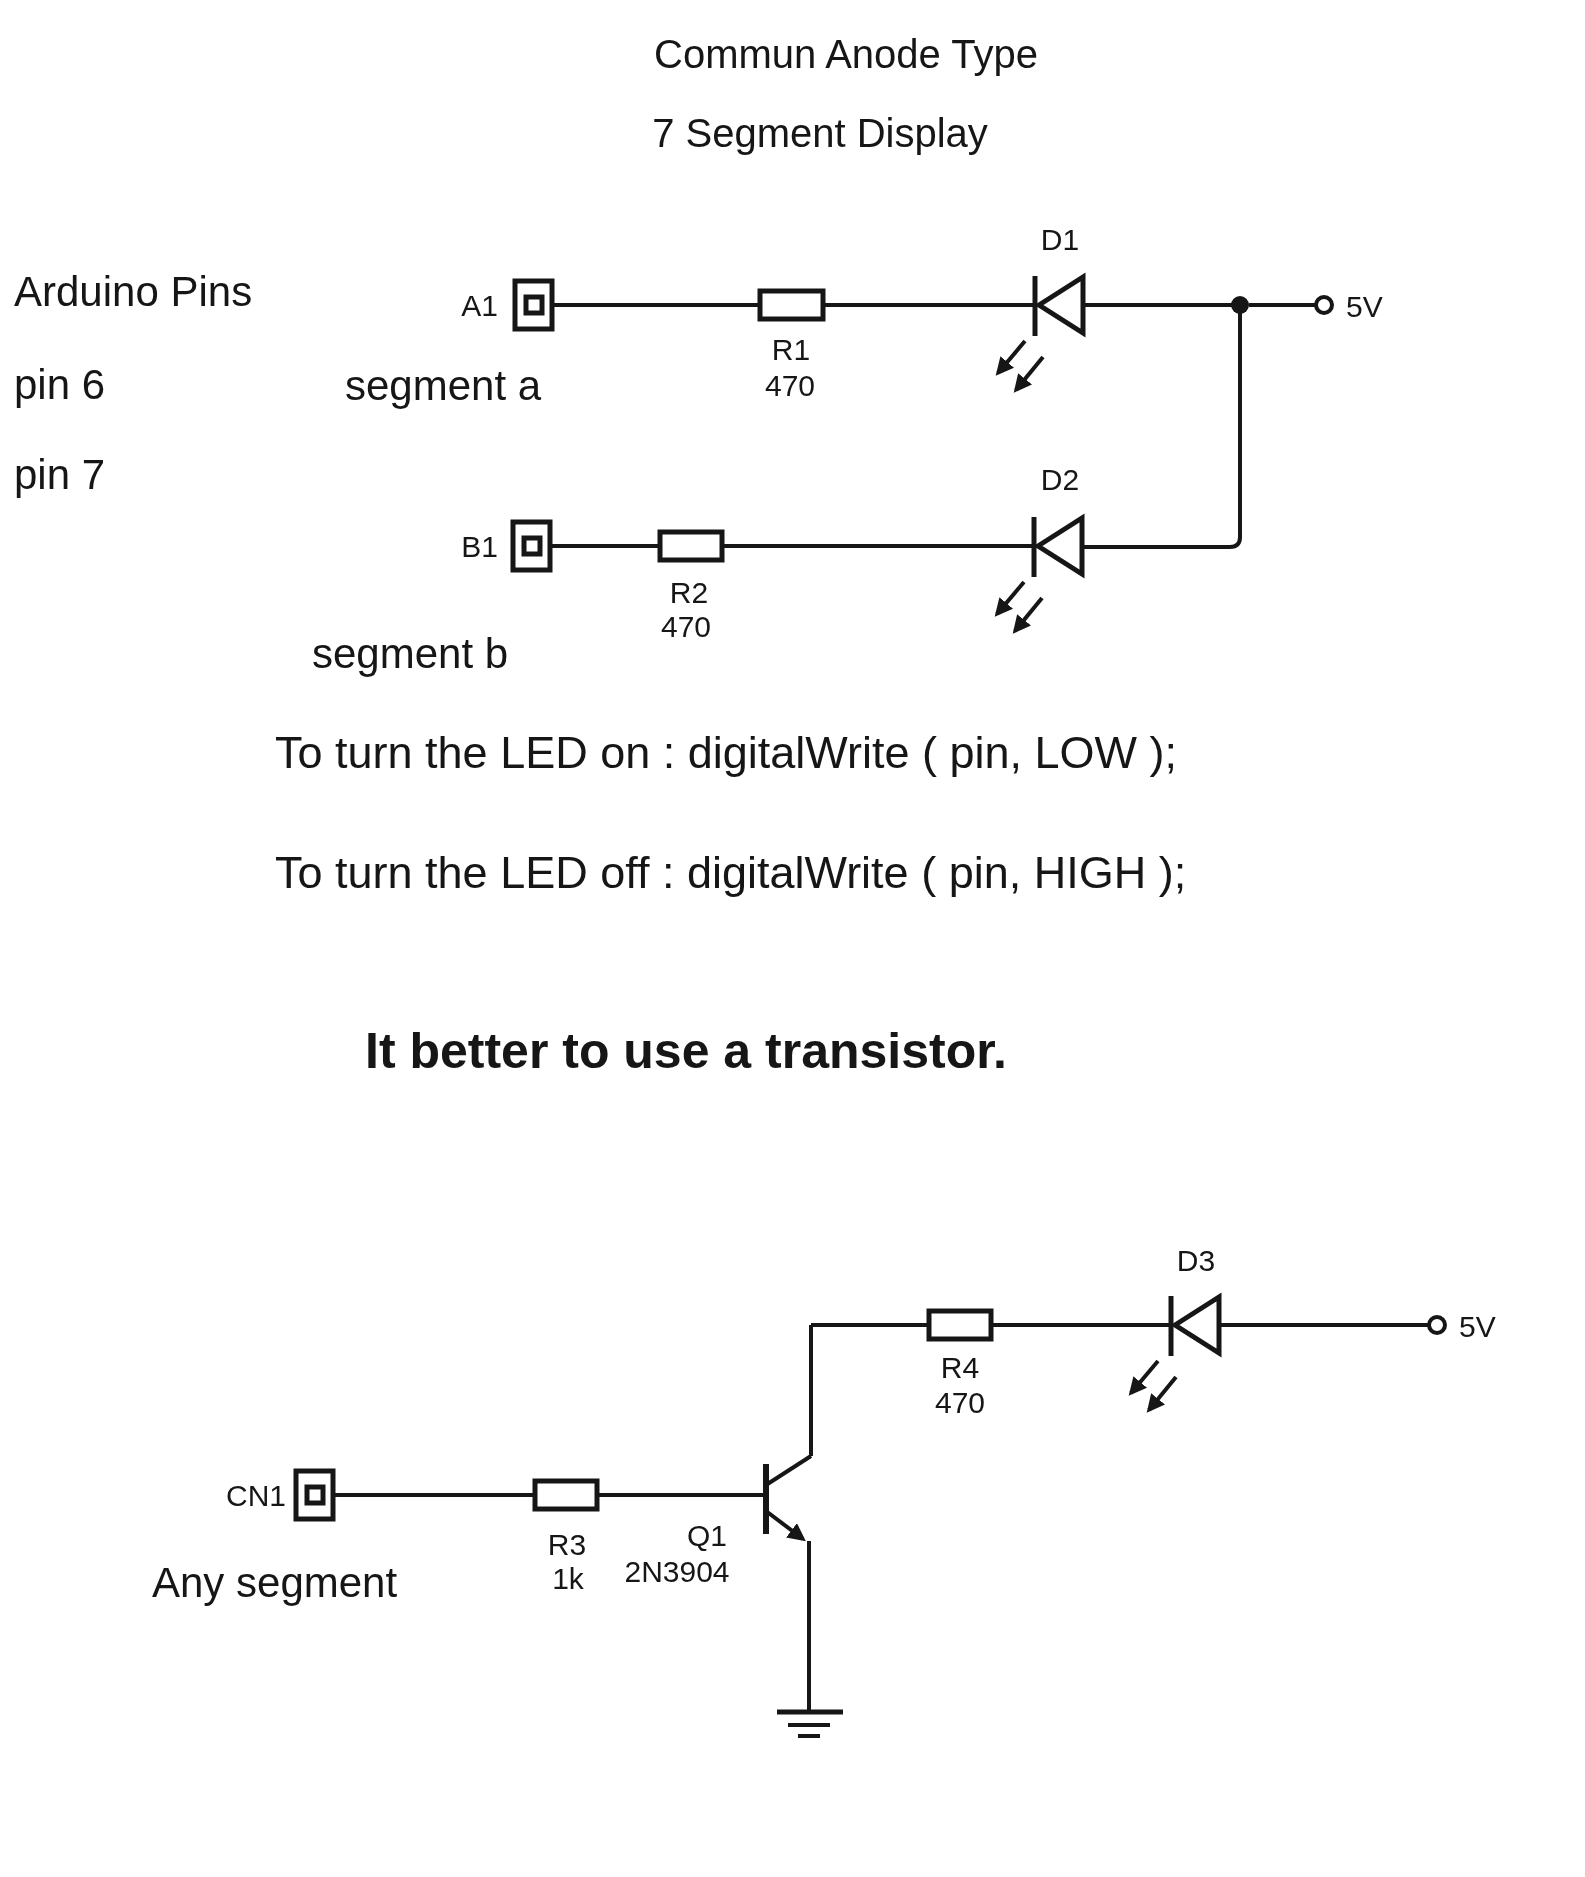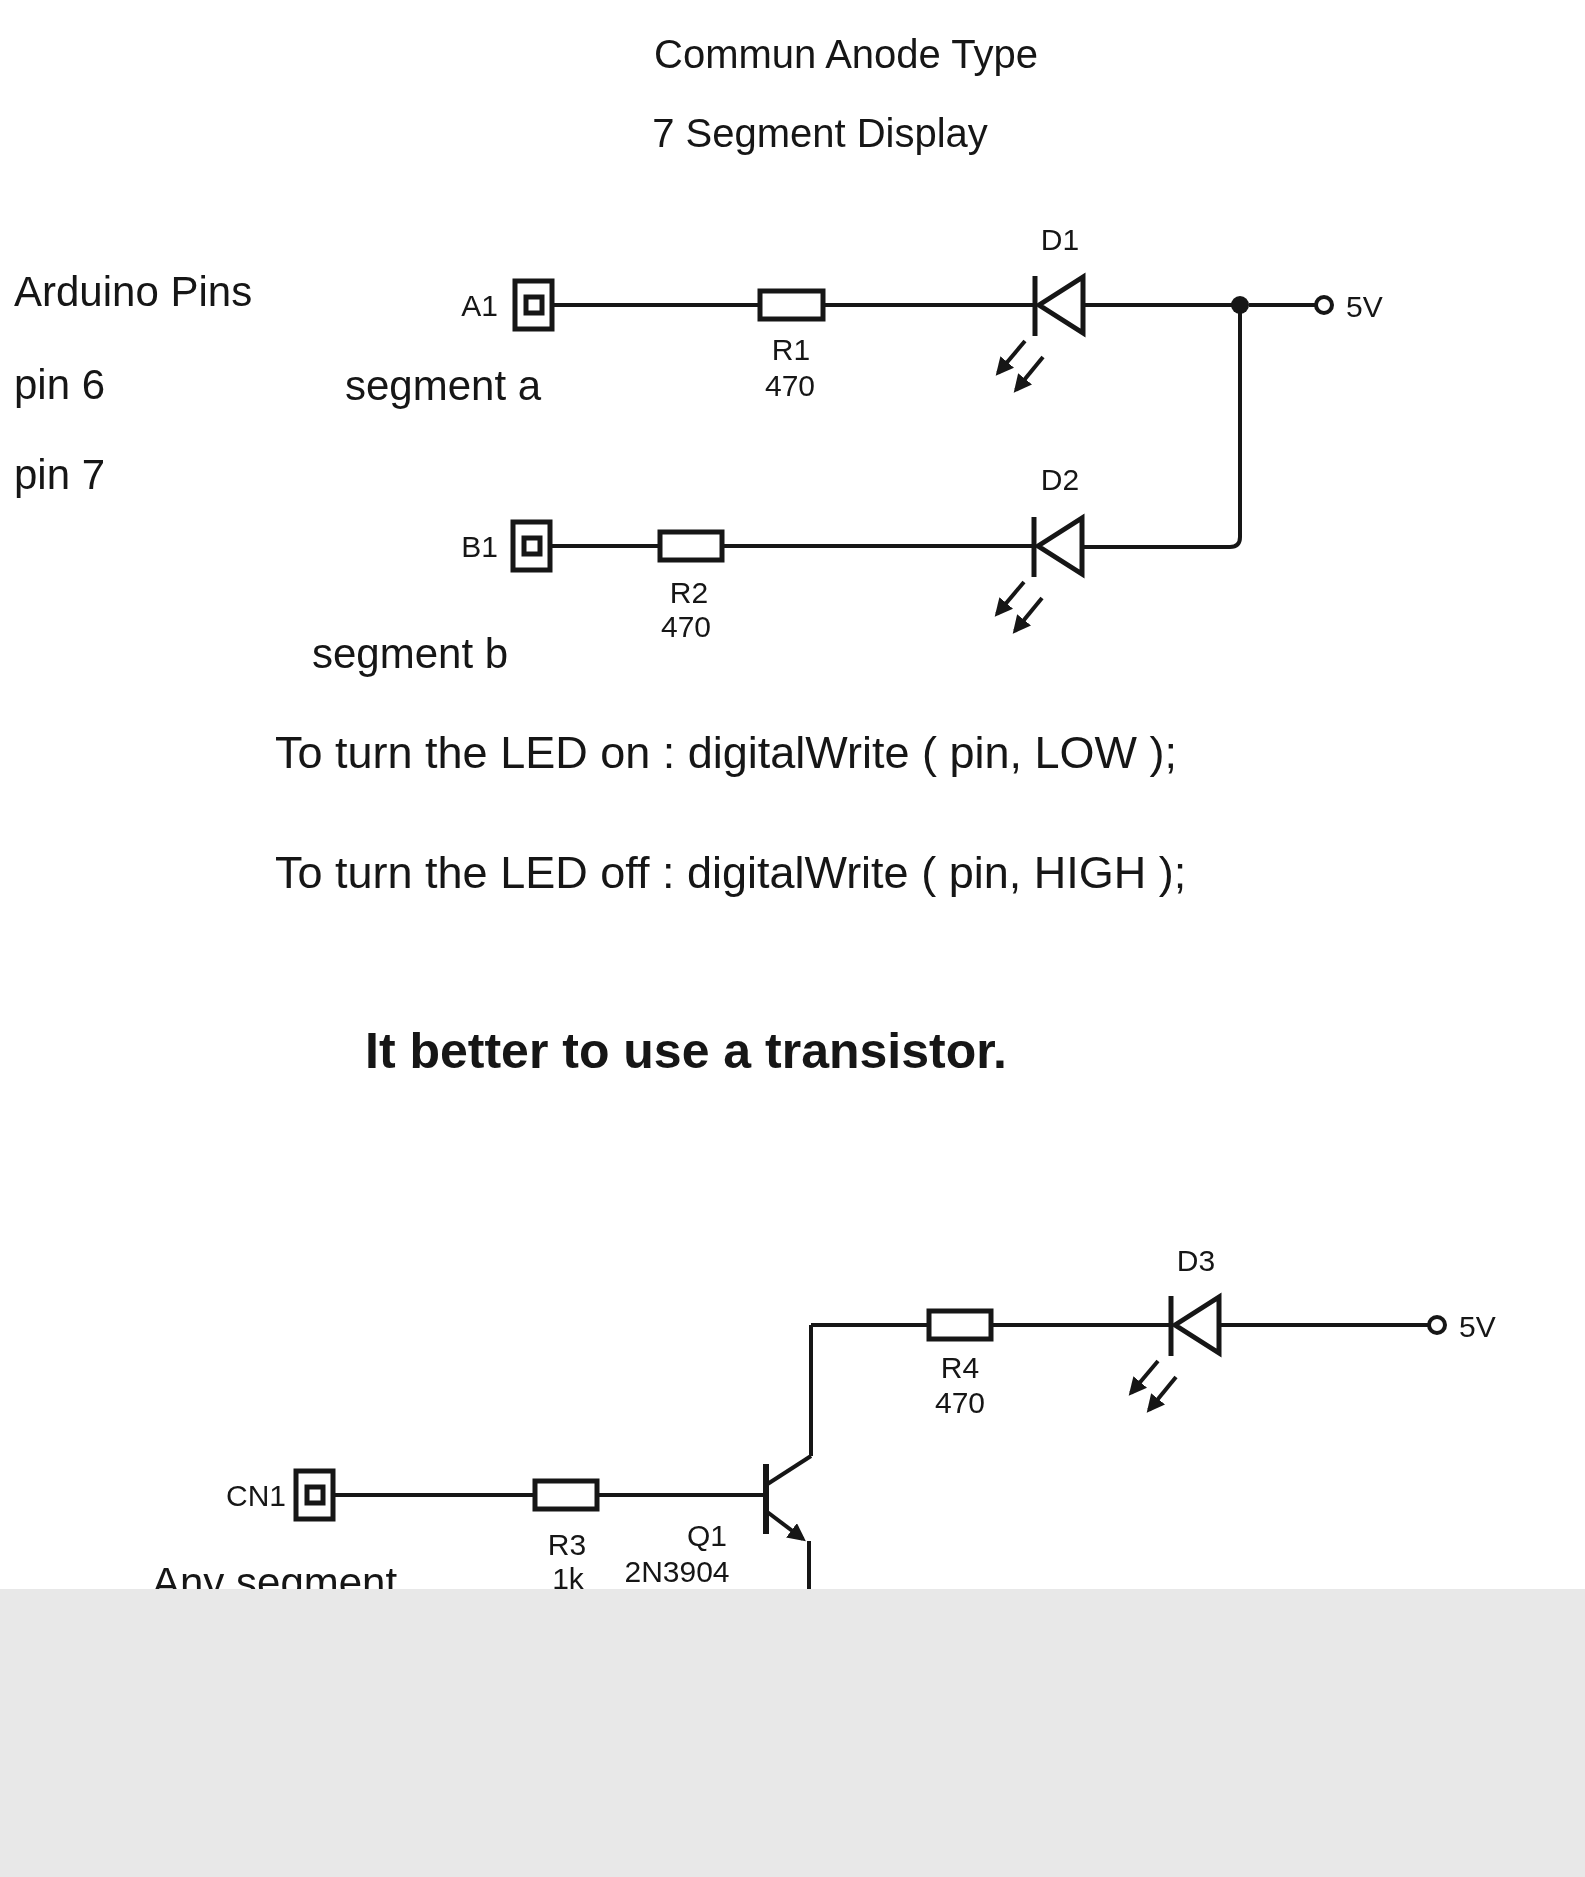--- a/index.html
+++ b/index.html
@@ -1,18 +1,18 @@
 <!DOCTYPE html>
 <html><head>
 <meta charset="utf-8">
 <style>
   html,body{margin:0;padding:0;background:#e8e8e8;}
   .page{
     position:relative;
-    width:1585px;height:1589px;
+    width:1585px;height:1877px;
     background:#ffffff;
     margin:0 auto;
     font-family:"Liberation Sans", sans-serif;
   }
   svg{display:block;}
   text{
     fill:#161616;
     font-family:"Liberation Sans", sans-serif;
   }
   .t30{font-size:30px;}

